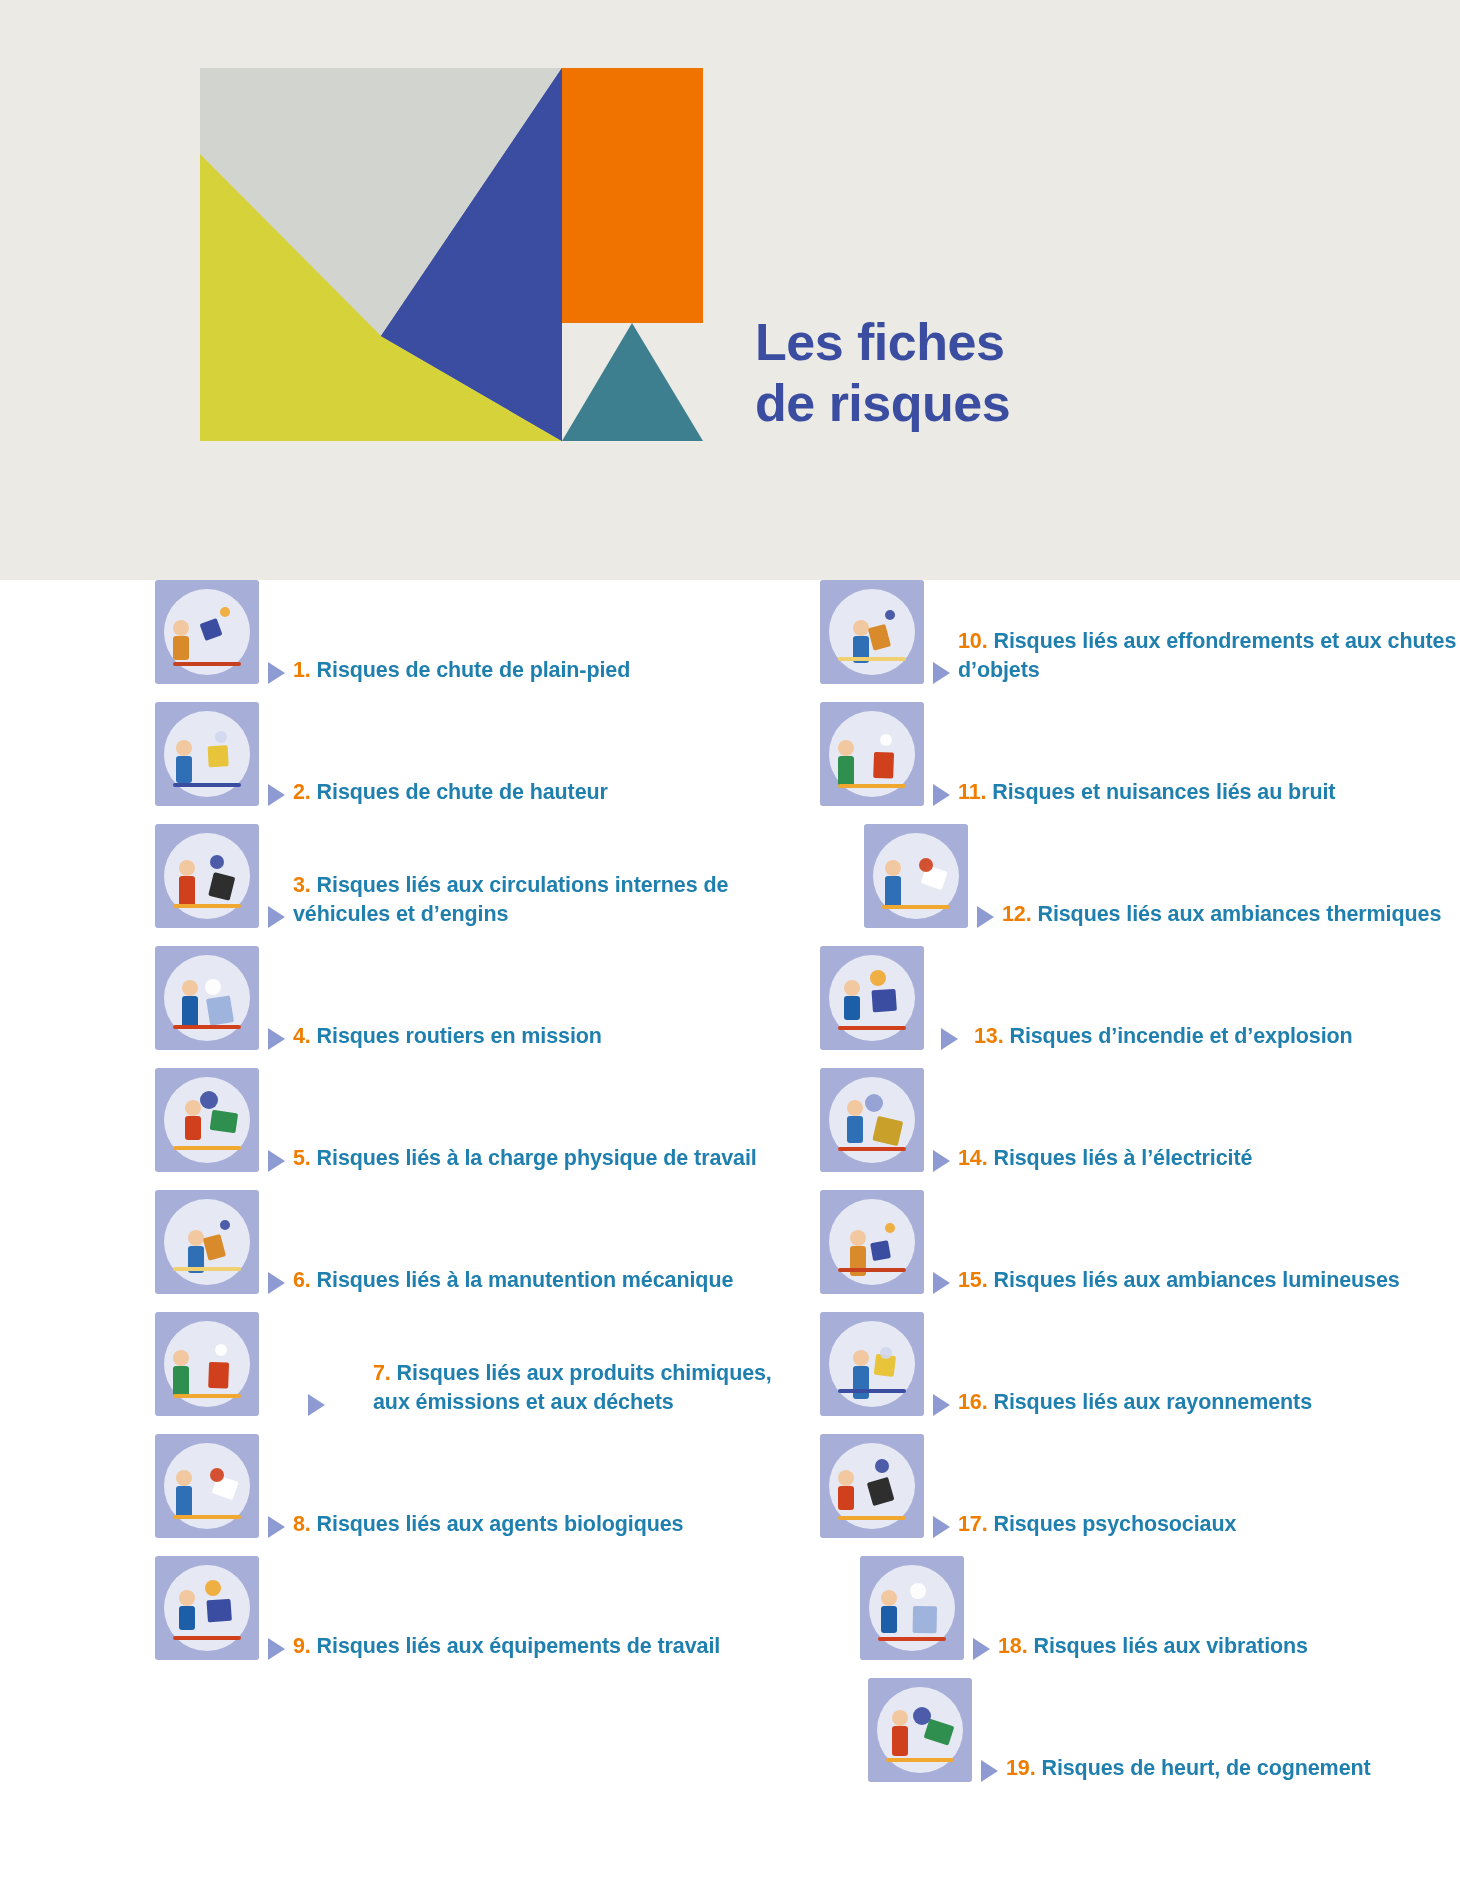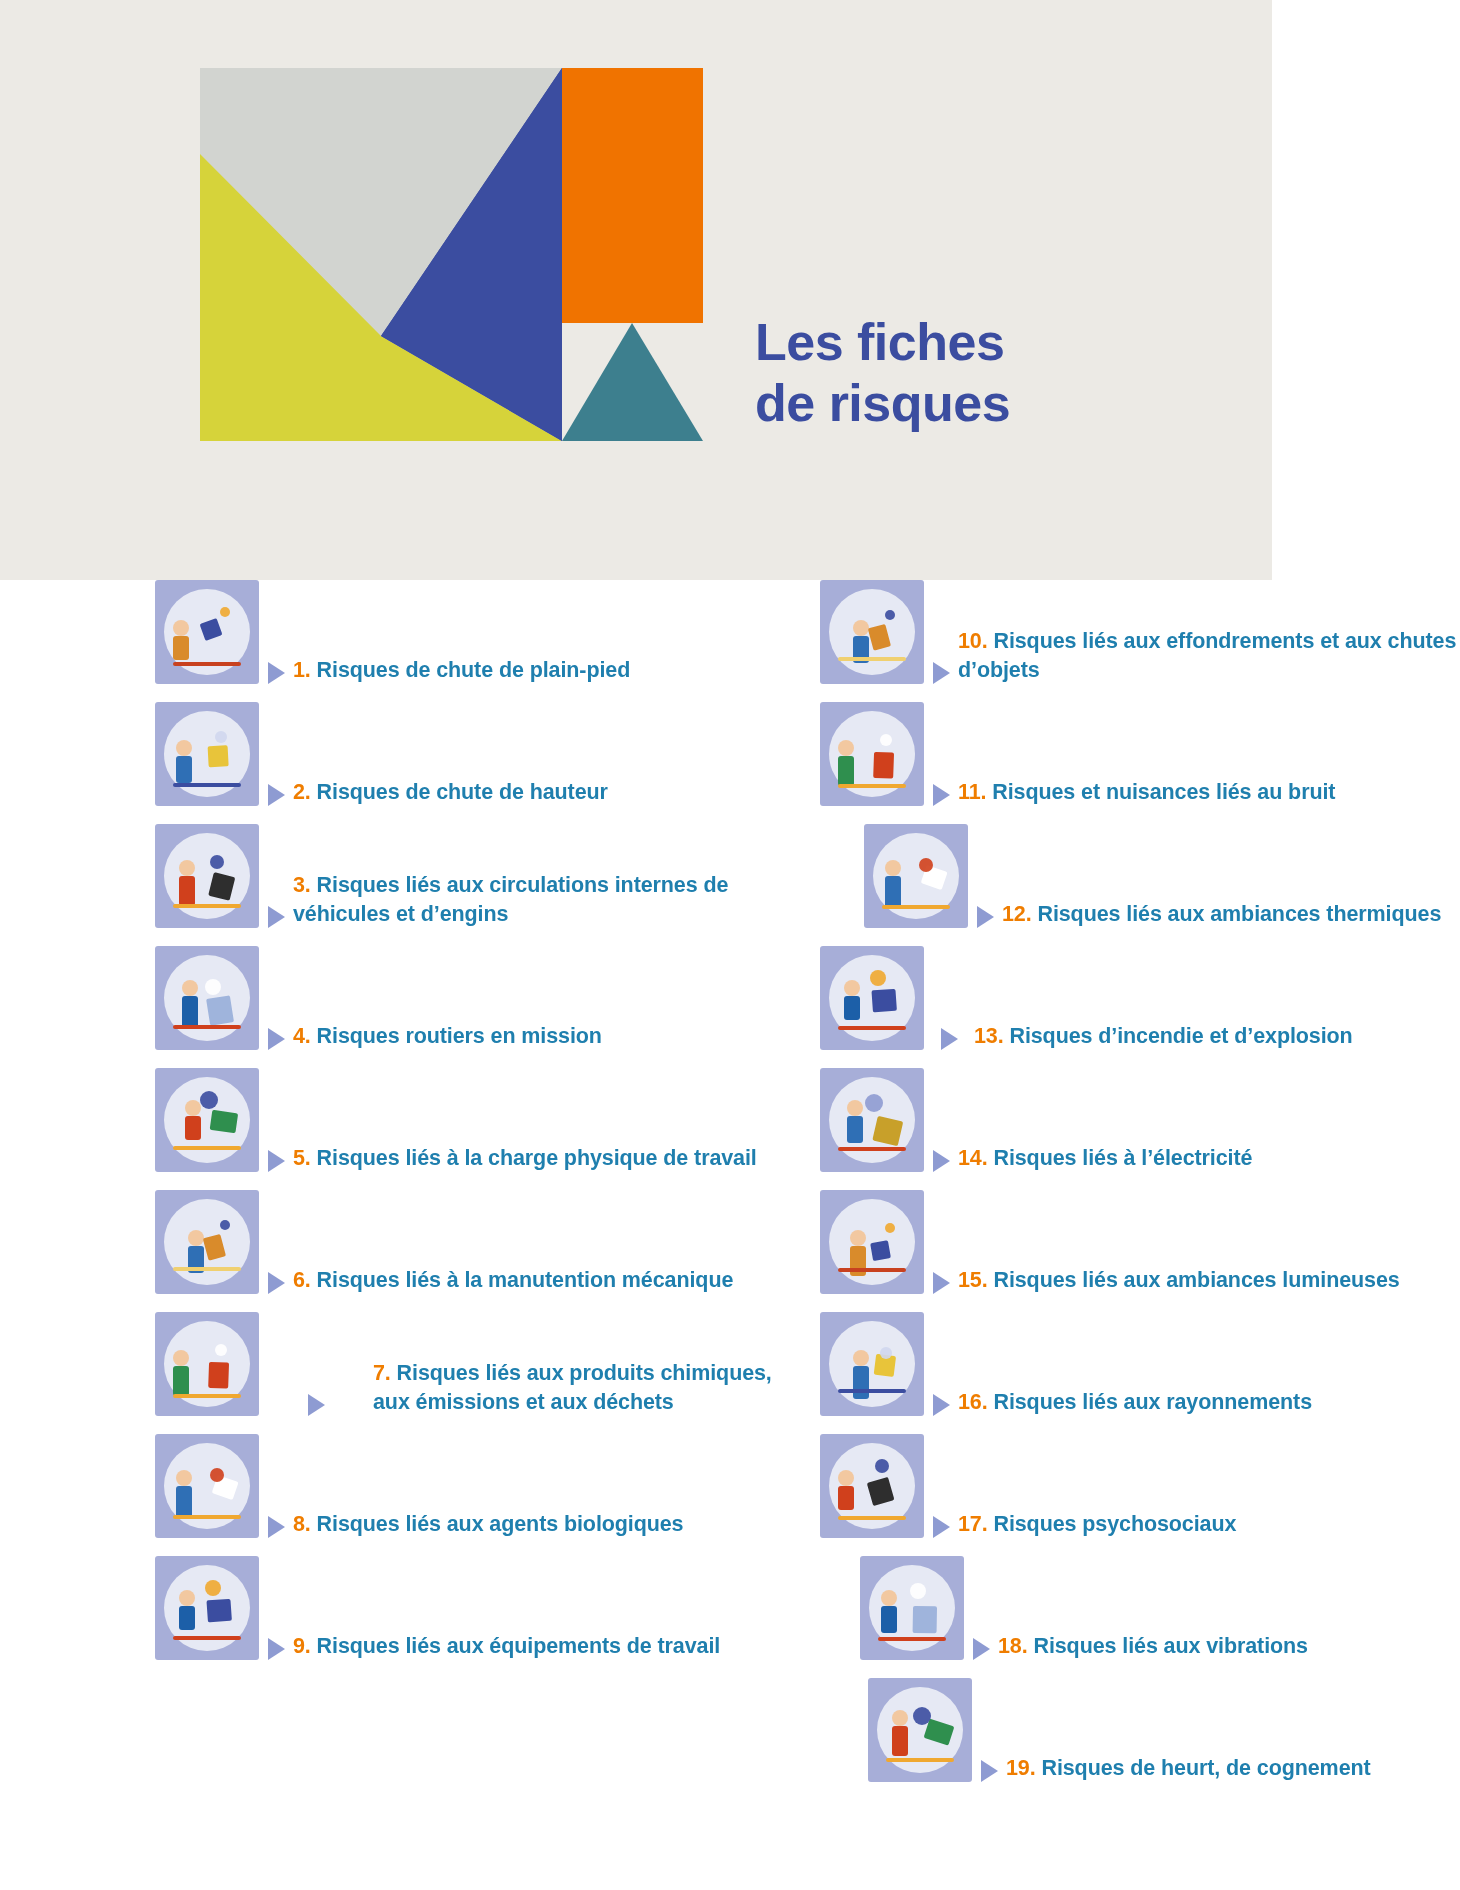--- a/index.html
+++ b/index.html
@@ -13,21 +13,21 @@
     position: relative;
     font-family: "Liberation Sans", sans-serif;
     overflow: hidden;
   }
 
   
   .header-band {
     position: absolute;
     left: 0;
     top: 0;
-    width: 1272px;
+    width: 1460px;
     height: 580px;
     background: #eceae5;
   }
 
   .logo-wrap {
     position: absolute;
     left: 200px;
     top: 68px;
     width: 503px;
     height: 373px;

